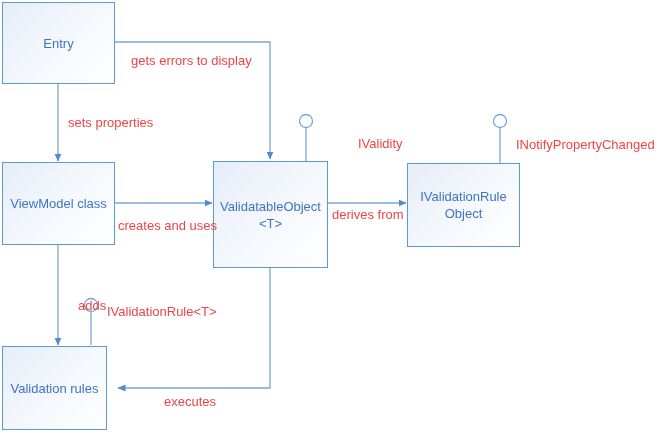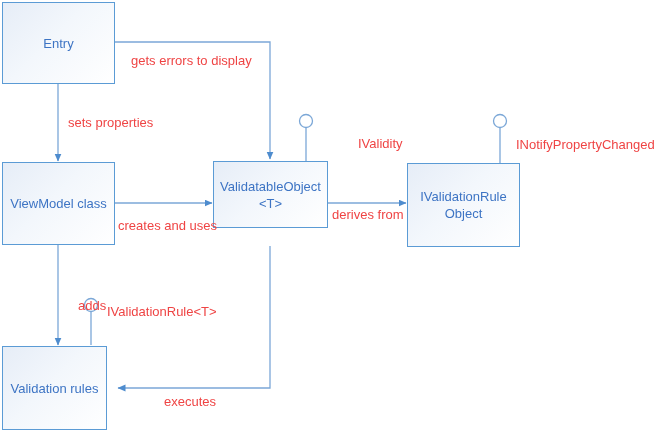--- a/index.html
+++ b/index.html
@@ -29,21 +29,21 @@
     font-size: 13px;
     display: flex;
     flex-direction: column;
     align-items: center;
     justify-content: center;
     text-align: center;
     line-height: 17px;
   }
   .node-entry        { left: 2px;   top: 2px;   width: 113px; height: 82px; }
   .node-viewmodel    { left: 2px;   top: 162px; width: 113px; height: 83px; }
-  .node-validatable  { left: 213px; top: 161px; width: 115px; height: 67px; }
+  .node-validatable  { left: 213px; top: 161px; width: 115px; height: 107px; }
   .node-extended     { left: 407px; top: 163px; width: 113px; height: 84px; }
   .node-rules        { left: 2px;   top: 346px; width: 105px; height: 84px; }
   .edge-label {
     position: absolute;
     color: #ef4444;
     font-size: 13px;
     white-space: nowrap;
     transform: translateY(-50%);
   }
   .lbl-gets-errors     { left: 131px; top: 60px;  }

